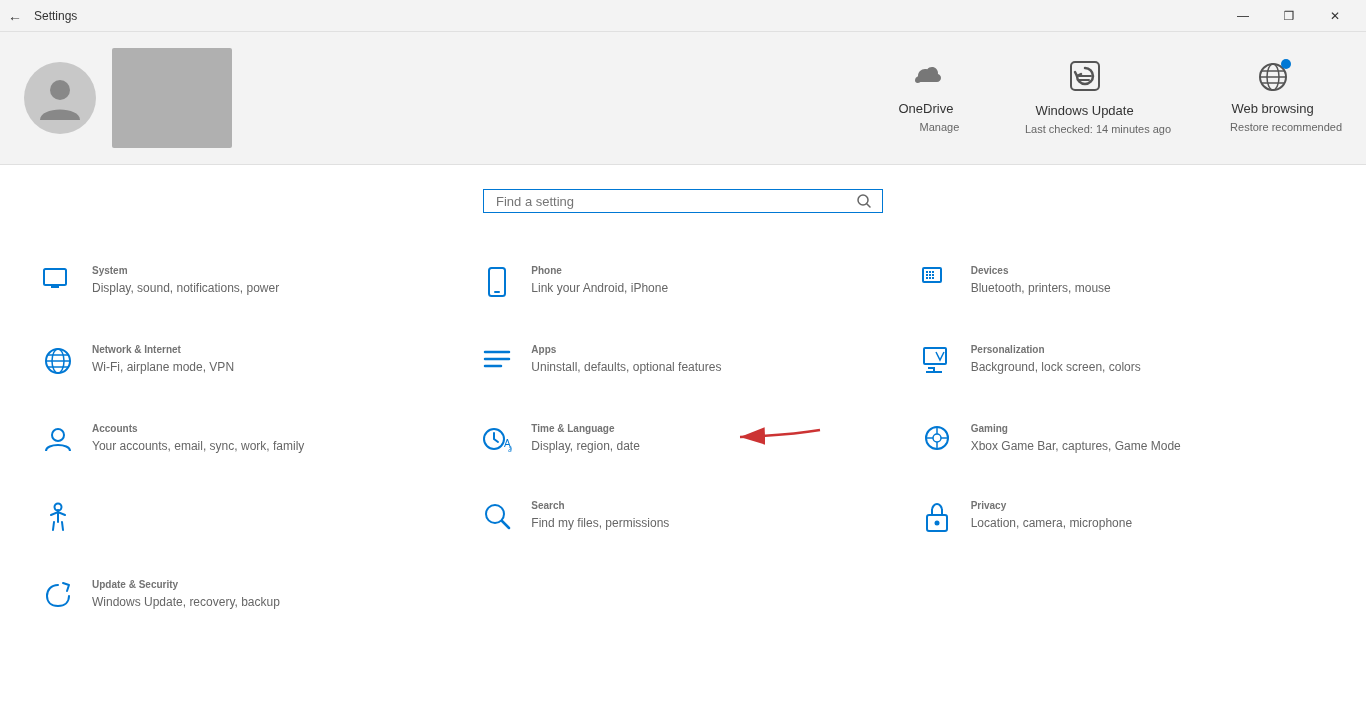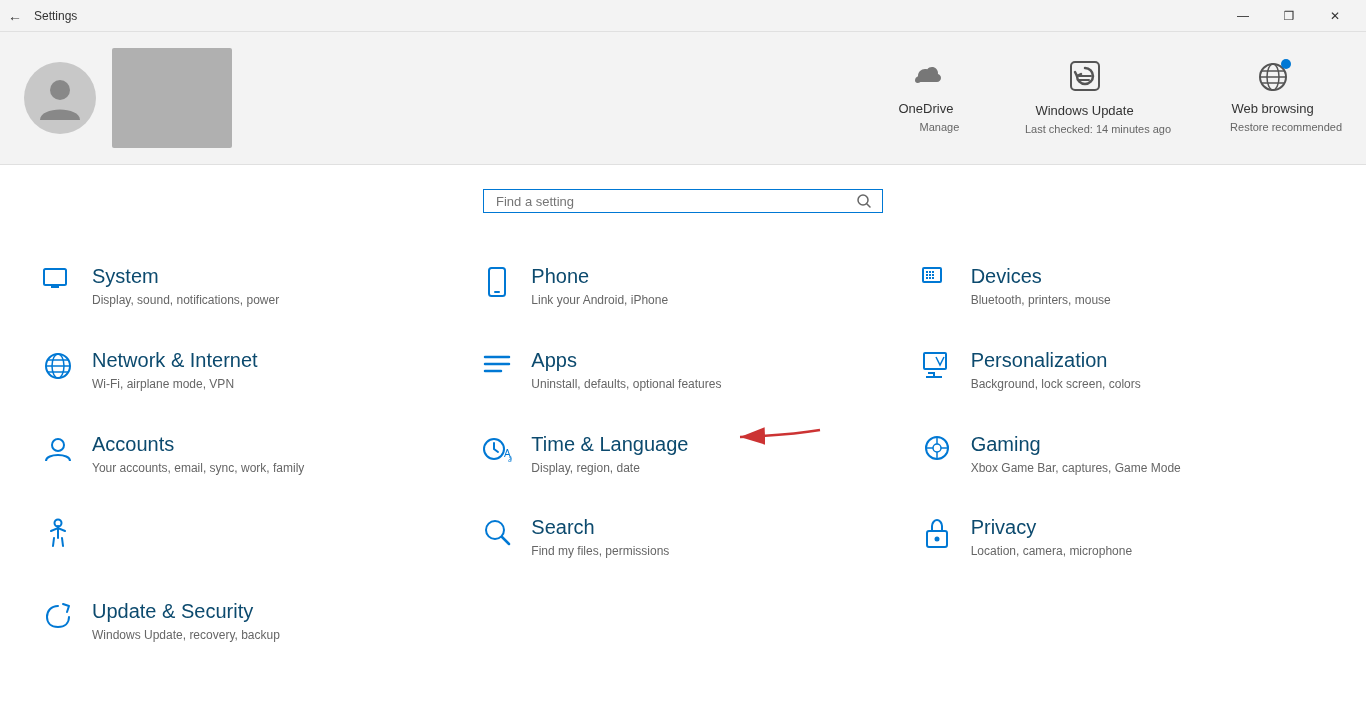--- a/index.html
+++ b/index.html
@@ -185,23 +185,23 @@
     .settings-item-icon {
       font-size: 28px;
       color: #0078d4;
       flex-shrink: 0;
       width: 36px;
       text-align: center;
       margin-top: 2px;
     }
     .settings-item-text {}
     .settings-item-title {
-      font-size: 20px;
-      font-weight: 400;
-      color: #0c4a6e;
+      font-size: 10px;
+      font-weight: 700;
+      color: #737373;
       margin-bottom: 4px;
     }
     .settings-item-desc {
       font-size: 12px;
       color: #666;
       line-height: 1.4;
     }
   </style>
 </head>
 <body>

